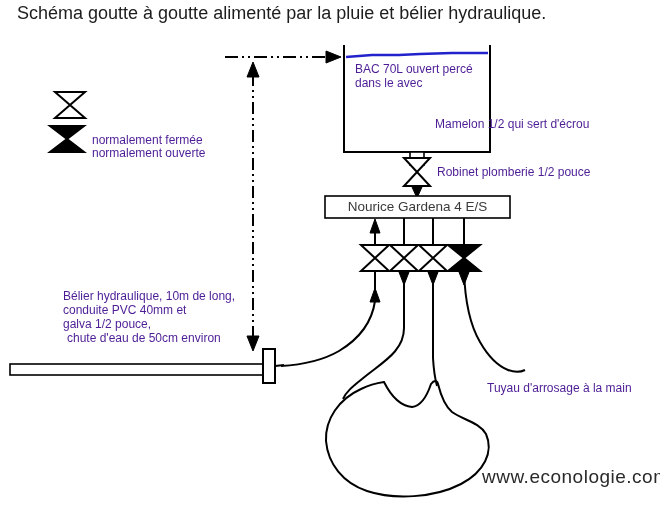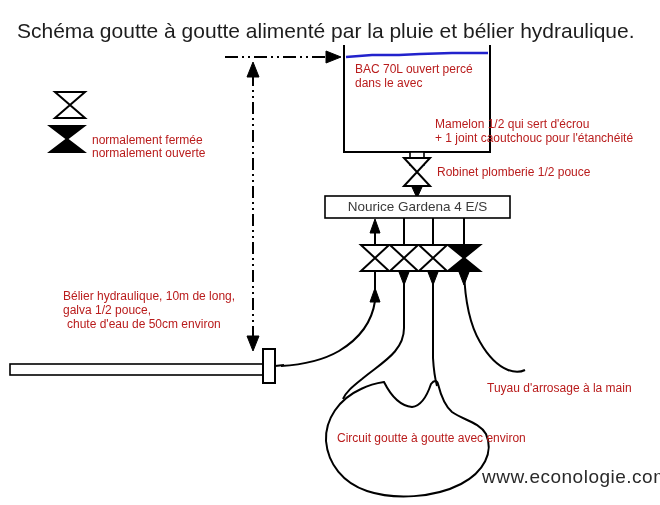--- a/index.html
+++ b/index.html
@@ -2,22 +2,22 @@
 <html><head>
 <meta charset="utf-8">
 <style>
   html,body{margin:0;padding:0;background:#fff;}
   #stage{
     position:relative;width:660px;height:505px;background:#ffffff;
     font-family:"Liberation Sans","DejaVu Sans",sans-serif;
     color:#2b2b2b;overflow:hidden;
   }
   #artwork{position:absolute;left:0;top:0;}
-  .lbl{position:absolute;font-size:12px;line-height:14px;white-space:nowrap;color:#b91c1c;}
-  .title{position:absolute;left:17px;top:19px;font-size:21px;color:#1d1d1d;white-space:nowrap;}
+  .lbl{position:absolute;font-size:12px;line-height:14px;white-space:nowrap;color:#4c1d95;}
+  .title{position:absolute;left:17px;top:3px;font-size:18px;color:#1d1d1d;white-space:nowrap;}
   .manifold-label{
     position:absolute;left:325px;top:196px;width:185px;height:22px;
     line-height:22px;text-align:center;font-size:13.5px;color:#3a3a3a;
   }
   .indent1{padding-left:4px;}
   .watermark{
     position:absolute;left:482px;top:466px;font-size:19px;color:#2a2a2a;
     letter-spacing:0.5px;white-space:nowrap;
   }
 </style>
@@ -105,33 +105,32 @@
   <div class="lbl" style="left:92px;top:133px;">normalement fermée</div>
 
 
   <div class="lbl" style="left:355px;top:62px;">
     <div>BAC 70L ouvert percé</div>
     <div>dans le avec</div>
   </div>
 
   <div class="lbl" style="left:429px;top:117px;margin-left:6px;">
     <div>Mamelon 1/2 qui sert d'écrou</div>
-    <div>+ 1 joint caoutchouc pour l'étanchéité</div>
   </div>
 
   <div class="lbl" style="left:437px;top:165px;">Robinet plomberie 1/2 pouce</div>
 
   <div class="manifold-label">Nourice Gardena 4 E/S</div>
 
   <div class="lbl" style="left:63px;top:289px;">
     <div>Bélier hydraulique, 10m de long,</div>
+    <div>conduite PVC 40mm et</div>
     <div>galva 1/2 pouce,</div>
     <div class="indent1">chute d'eau de 50cm environ</div>
   </div>
 
   <div class="lbl" style="left:487px;top:346px;margin-top:35px;">Tuyau d'arrosage à la main</div>
 
   <div class="lbl" style="left:337px;top:431px;">
-    <div>Circuit goutte à goutte avec environ</div>
   </div>
 
   <div class="watermark">www.econologie.com</div>
 </div>
 
 </body></html>

